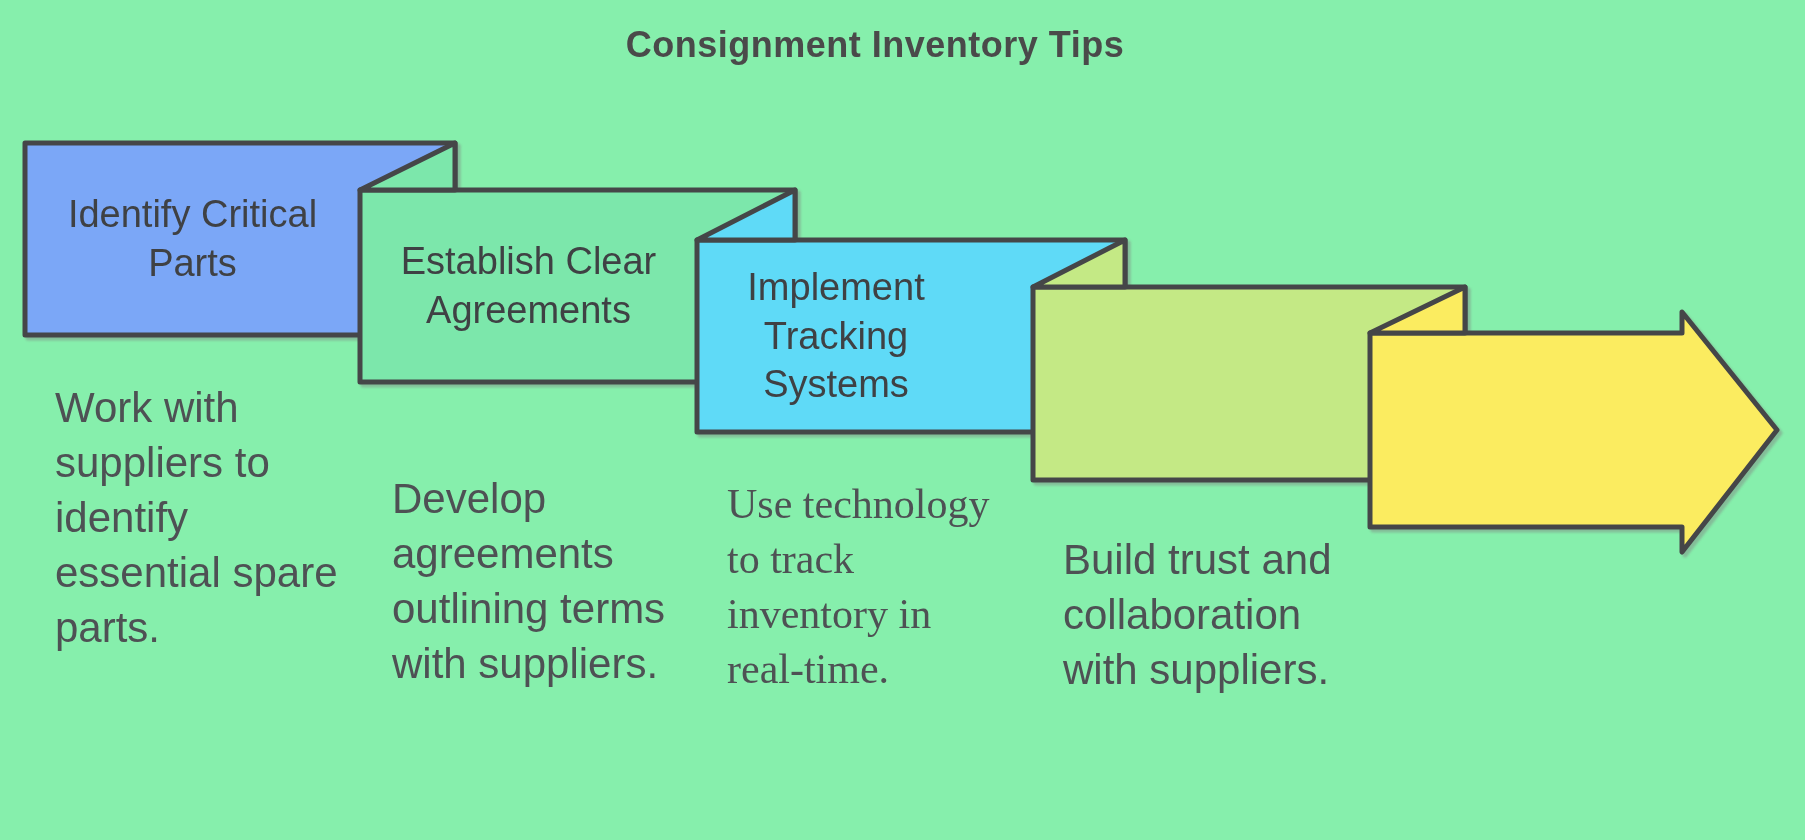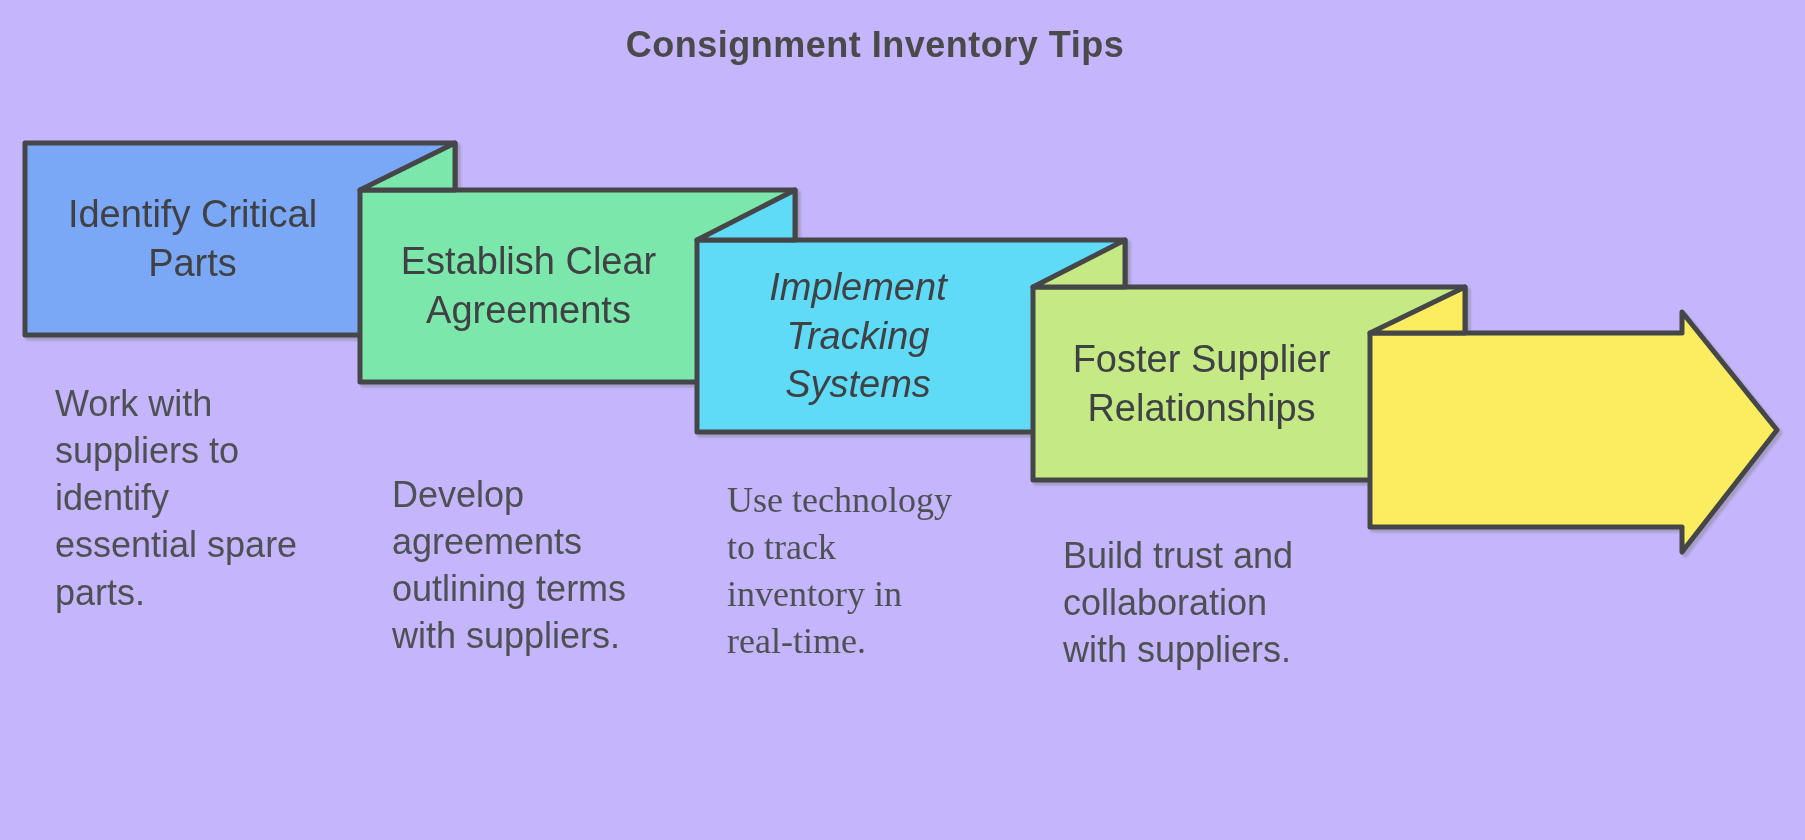--- a/index.html
+++ b/index.html
@@ -8,21 +8,21 @@
     background: #000000;
     width: 1805px;
     height: 840px;
     overflow: hidden;
     font-family: "Liberation Sans", sans-serif;
   }
   .stage {
     position: relative;
     width: 1805px;
     height: 840px;
-    background: #c4b5fd;
+    background: #86efac;
   }
   .title {
     position: absolute;
     top: 24px;
     left: 0;
     width: 1750px;
     text-align: center;
     font-size: 36px;
     font-weight: bold;
     color: #4a4a4a;
@@ -47,28 +47,28 @@
     text-align: center;
     white-space: pre-line;
     font-size: 38px;
     line-height: 1.28;
     color: #3f4144;
   }
   .desc {
     position: absolute;
     width: 330px;
     white-space: pre-line;
-    font-size: 36px;
+    font-size: 42px;
     line-height: 1.31;
     color: #4e5154;
   }
   
   .h1 { left:25px;   top:143px; width:335px; height:192px; }
   .h2 { left:360px;  top:190px; width:337px; height:192px; }
-  .h3 { left:690px;  top:240px; width:336px; height:192px;font-style:italic; }
+  .h3 { left:668px;  top:240px; width:336px; height:192px; }
   .h4 { left:1033px; top:287px; width:337px; height:193px; }
   .h5 { left:1370px; top:333px; width:312px; height:194px; }
   
   .d1 { left:55px;   top:380px; }
   .d2 { left:392px;  top:428px;margin-top:43px; }
   .d3 { left:727px;  top:477px;font-family:Liberation Serif, serif; }
   .d4 { left:1063px; top:532px; }
   .d5 { left:1400px; top:572px; }
 </style>
 </head>
@@ -105,22 +105,20 @@
     </g>
   </svg>
 
   <div class="heading h2">Establish Clear
 Agreements</div>
   <div class="heading h1">Identify Critical
 Parts</div>
   <div class="heading h3">Implement
 Tracking
 Systems</div>
-  <div class="heading h4">Foster Supplier
-Relationships</div>
 
   <div class="desc d1">Work with
 suppliers to
 identify
 essential spare
 parts.</div>
   <div class="desc d2">Develop
 agreements
 outlining terms
 with suppliers.</div>

